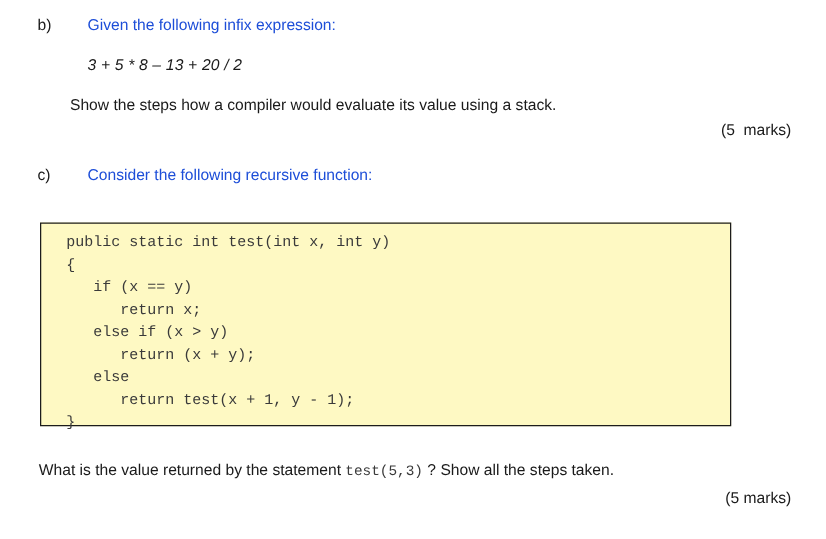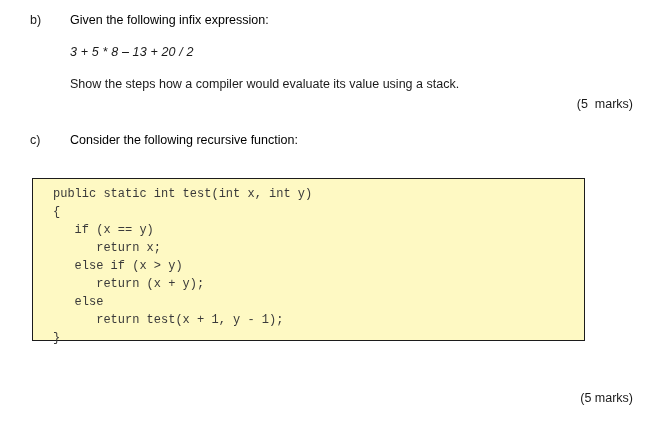--- a/index.html
+++ b/index.html
@@ -31,40 +31,40 @@
   .q-label {
     width: 40px;
     flex: 0 0 40px;
     font-size: 12.5px;
     line-height: 16px;
     color: #1a1a1a;
   }
   .q-text {
     font-size: 12.5px;
     line-height: 16px;
-    color: #000000;
+    color: #1d4ed8;
     white-space: pre;
     text-align: center;
   }
 
   
   #row-b { left: 30px; top: 12px; }
   #expression {
     position: absolute;
     left: 70px;
     top: 44px;
     font-size: 12.5px;
     line-height: 16px;
     letter-spacing: 0.15px;
     white-space: pre;
     font-style: italic;
   }
   #instruction-b {
     position: absolute;
-    left: 70px;
+    left: 56px;
     top: 76px;
     font-size: 12.5px;
     line-height: 16px;
     white-space: pre;
   }
   #marks-b {
     position: absolute;
     left: 0;
     top: 96px;
     width: 633px;
@@ -149,16 +149,17 @@
 {
    if (x == y)
       return x;
    else if (x &gt; y)
       return (x + y);
    else
       return test(x + 1, y - 1);
 }</pre>
   </div>
 
+  <div id="final-question"><span>What is the value returned by the statement </span><span class="mono">test(5,3)</span><span> ? Show all the steps taken.</span></div>
 
   <div id="marks-c">(5 marks)</div>
 
 </div>
 
 </body></html>

